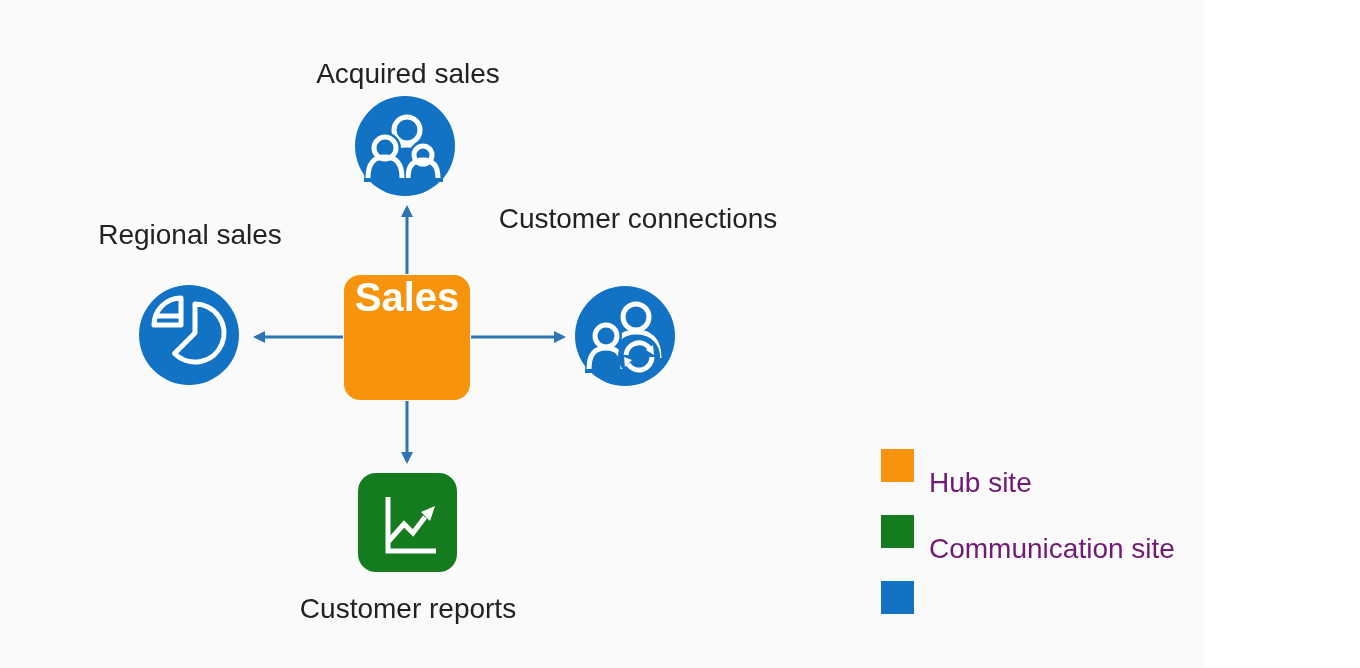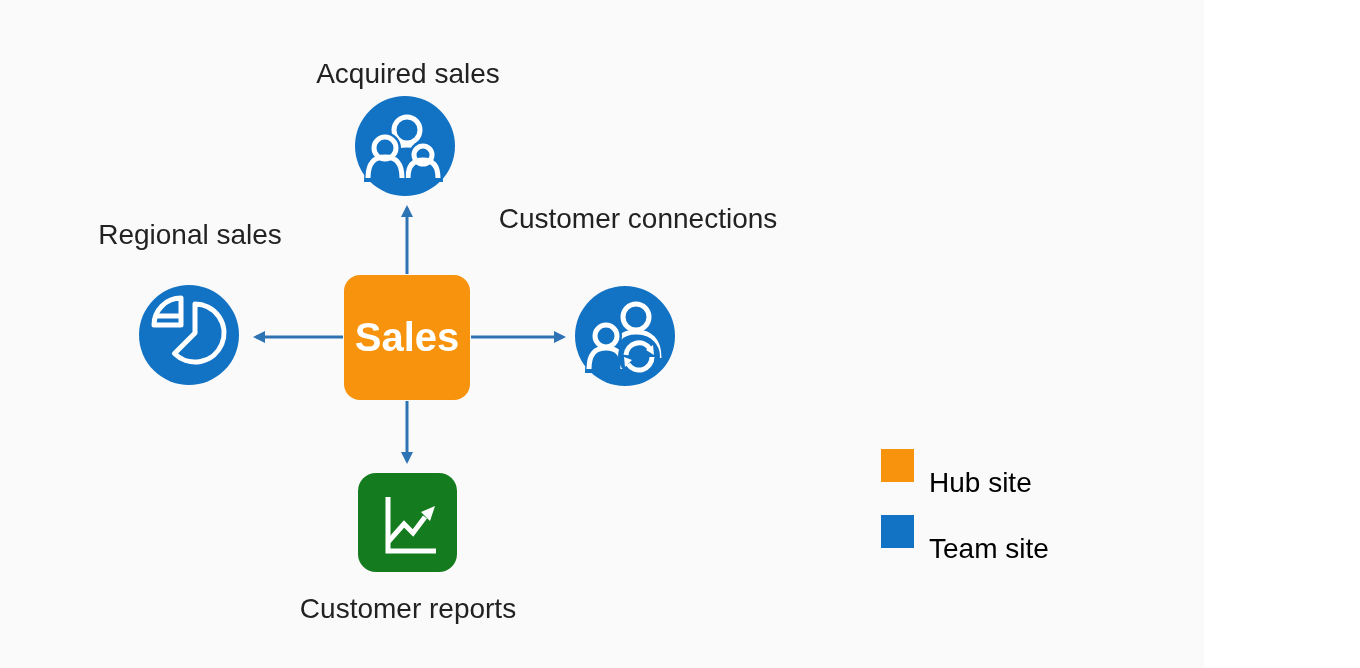--- a/index.html
+++ b/index.html
@@ -15,21 +15,21 @@
     position:absolute;width:100px;height:100px;border-radius:50%;
     display:flex;align-items:center;justify-content:center;
   }
   .node-circle svg{width:100px;height:100px;display:block;}
   .node-top{left:355px;top:96px;}
   .node-left{left:139px;top:285px;}
   .node-right{left:575px;top:286px;}
   .hub-node{
     position:absolute;left:344px;top:275px;width:126px;height:125px;
     border-radius:16px;
-    display:flex;align-items:center;justify-content:center;
+    display:flex;align-items:flex-start;justify-content:center;
   }
   .hub-label{
     color:#FFFFFF;font-size:40px;font-weight:bold;letter-spacing:0px;
   }
   .comm-node{
     position:absolute;left:358px;top:473px;width:99px;height:99px;
     border-radius:18px;
     display:flex;align-items:center;justify-content:center;
   }
   .comm-node svg{width:99px;height:99px;display:block;}
@@ -37,21 +37,21 @@
     position:absolute;color:#222222;font-size:28px;line-height:42px;
     text-align:center;
   }
   .label-top{left:258px;top:53px;width:300px;}
   .label-left{left:90px;top:199px;width:200px;margin-top:15px;}
   .label-right{left:488px;top:198px;width:300px;}
   .label-bottom{left:238px;top:588px;width:340px;}
   .legend{position:absolute;left:881px;top:449px;}
   .legend-row{display:flex;align-items:center;height:33px;margin-bottom:33px;}
   .legend-swatch{width:33px;height:33px;margin-right:15px;flex:0 0 auto;}
-  .legend-label{font-size:28px;color:#000000;white-space:nowrap;margin-top:35px;}
+  .legend-label{font-size:28px;color:#701a75;white-space:nowrap;margin-top:35px;}
 </style>
 </head>
 <body>
 
 <div class="canvas">
 
   <svg class="connectors" viewBox="0 0 1360 668">
     <defs>
       <marker id="arrowhead" viewBox="0 0 12 12" refX="9" refY="6" markerWidth="12" markerHeight="12" orient="auto" markerUnits="userSpaceOnUse">
         <path d="M0,0 L12,6 L0,12 Z" fill="#2E74B5"></path>
@@ -133,18 +133,21 @@
     </svg>
   </div>
   <div class="node-label label-bottom">Customer reports</div>
 
   <div class="legend">
     <div class="legend-row">
       <span class="legend-swatch" style="background-color: rgb(248, 147, 13);"></span>
       <span class="legend-label">Hub site</span>
     </div>
     <div class="legend-row">
+      <span class="legend-swatch" style="background-color: rgb(20, 124, 30);"></span>
+      <span class="legend-label">Communication site</span>
+    </div>
+    <div class="legend-row">
       <span class="legend-swatch" style="background-color: rgb(18, 114, 196);"></span>
-      <span class="legend-label">Team site</span>
     </div>
   </div>
 
 </div>
 
 </body></html>

